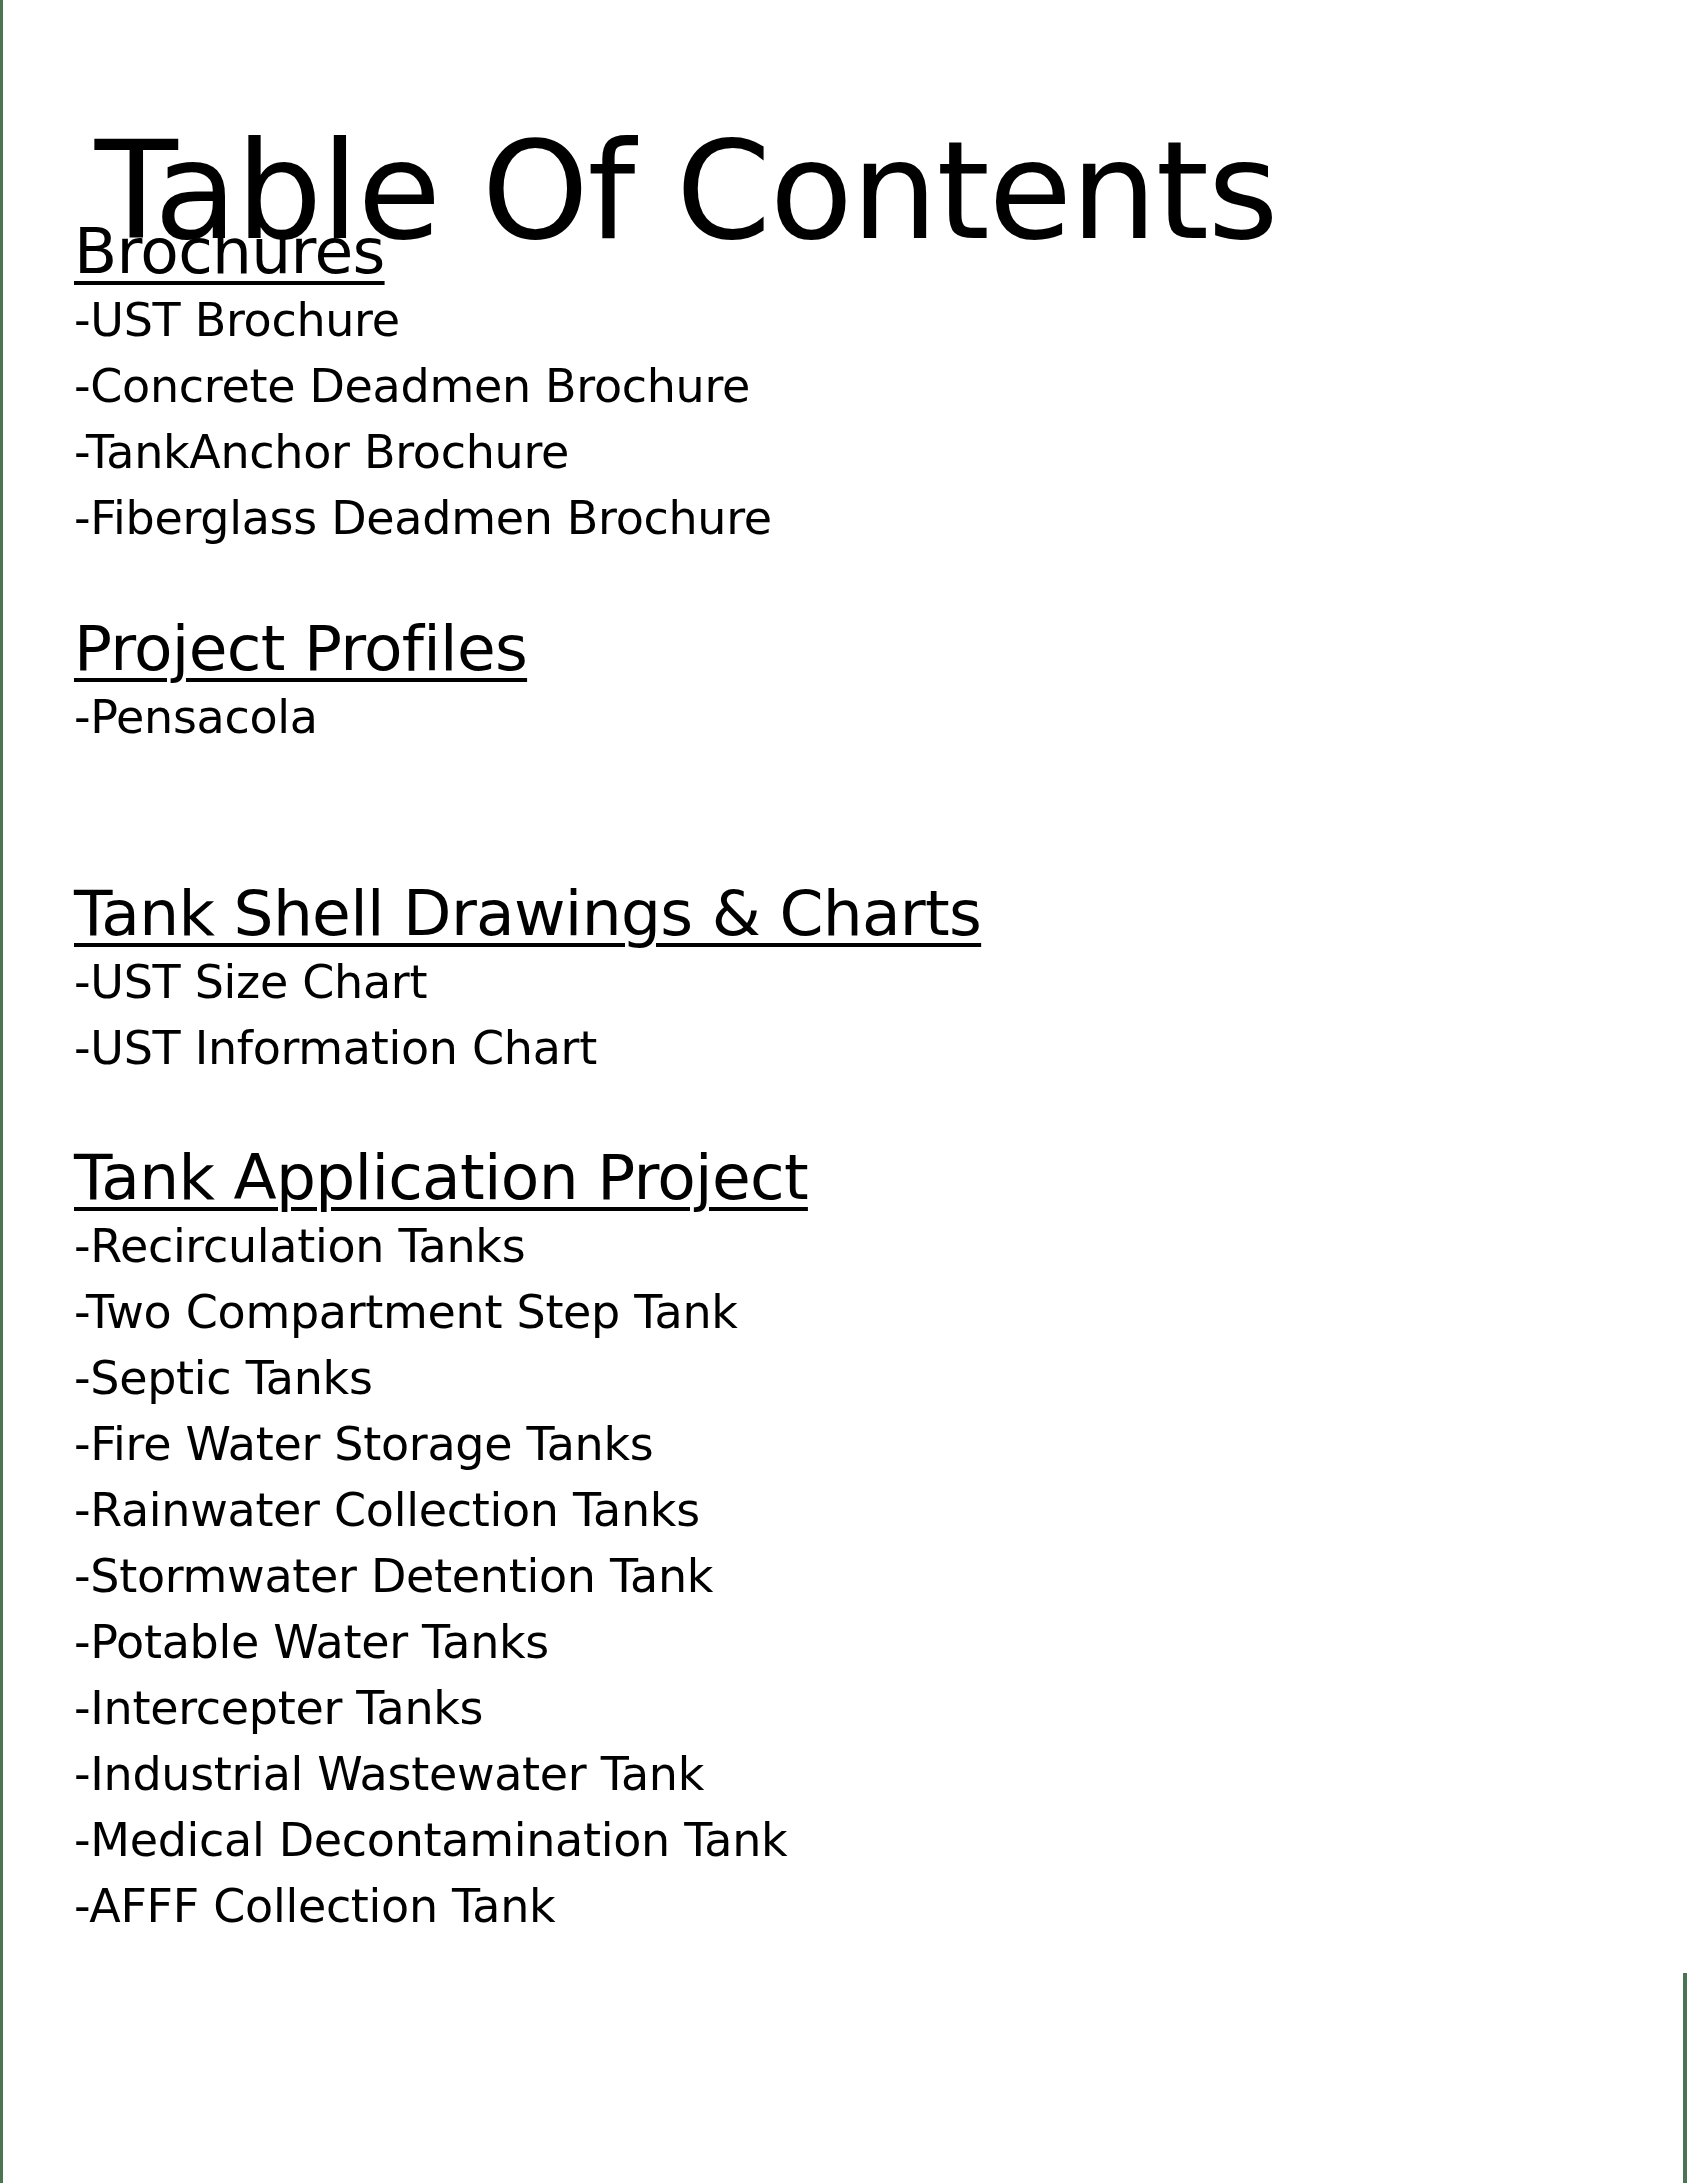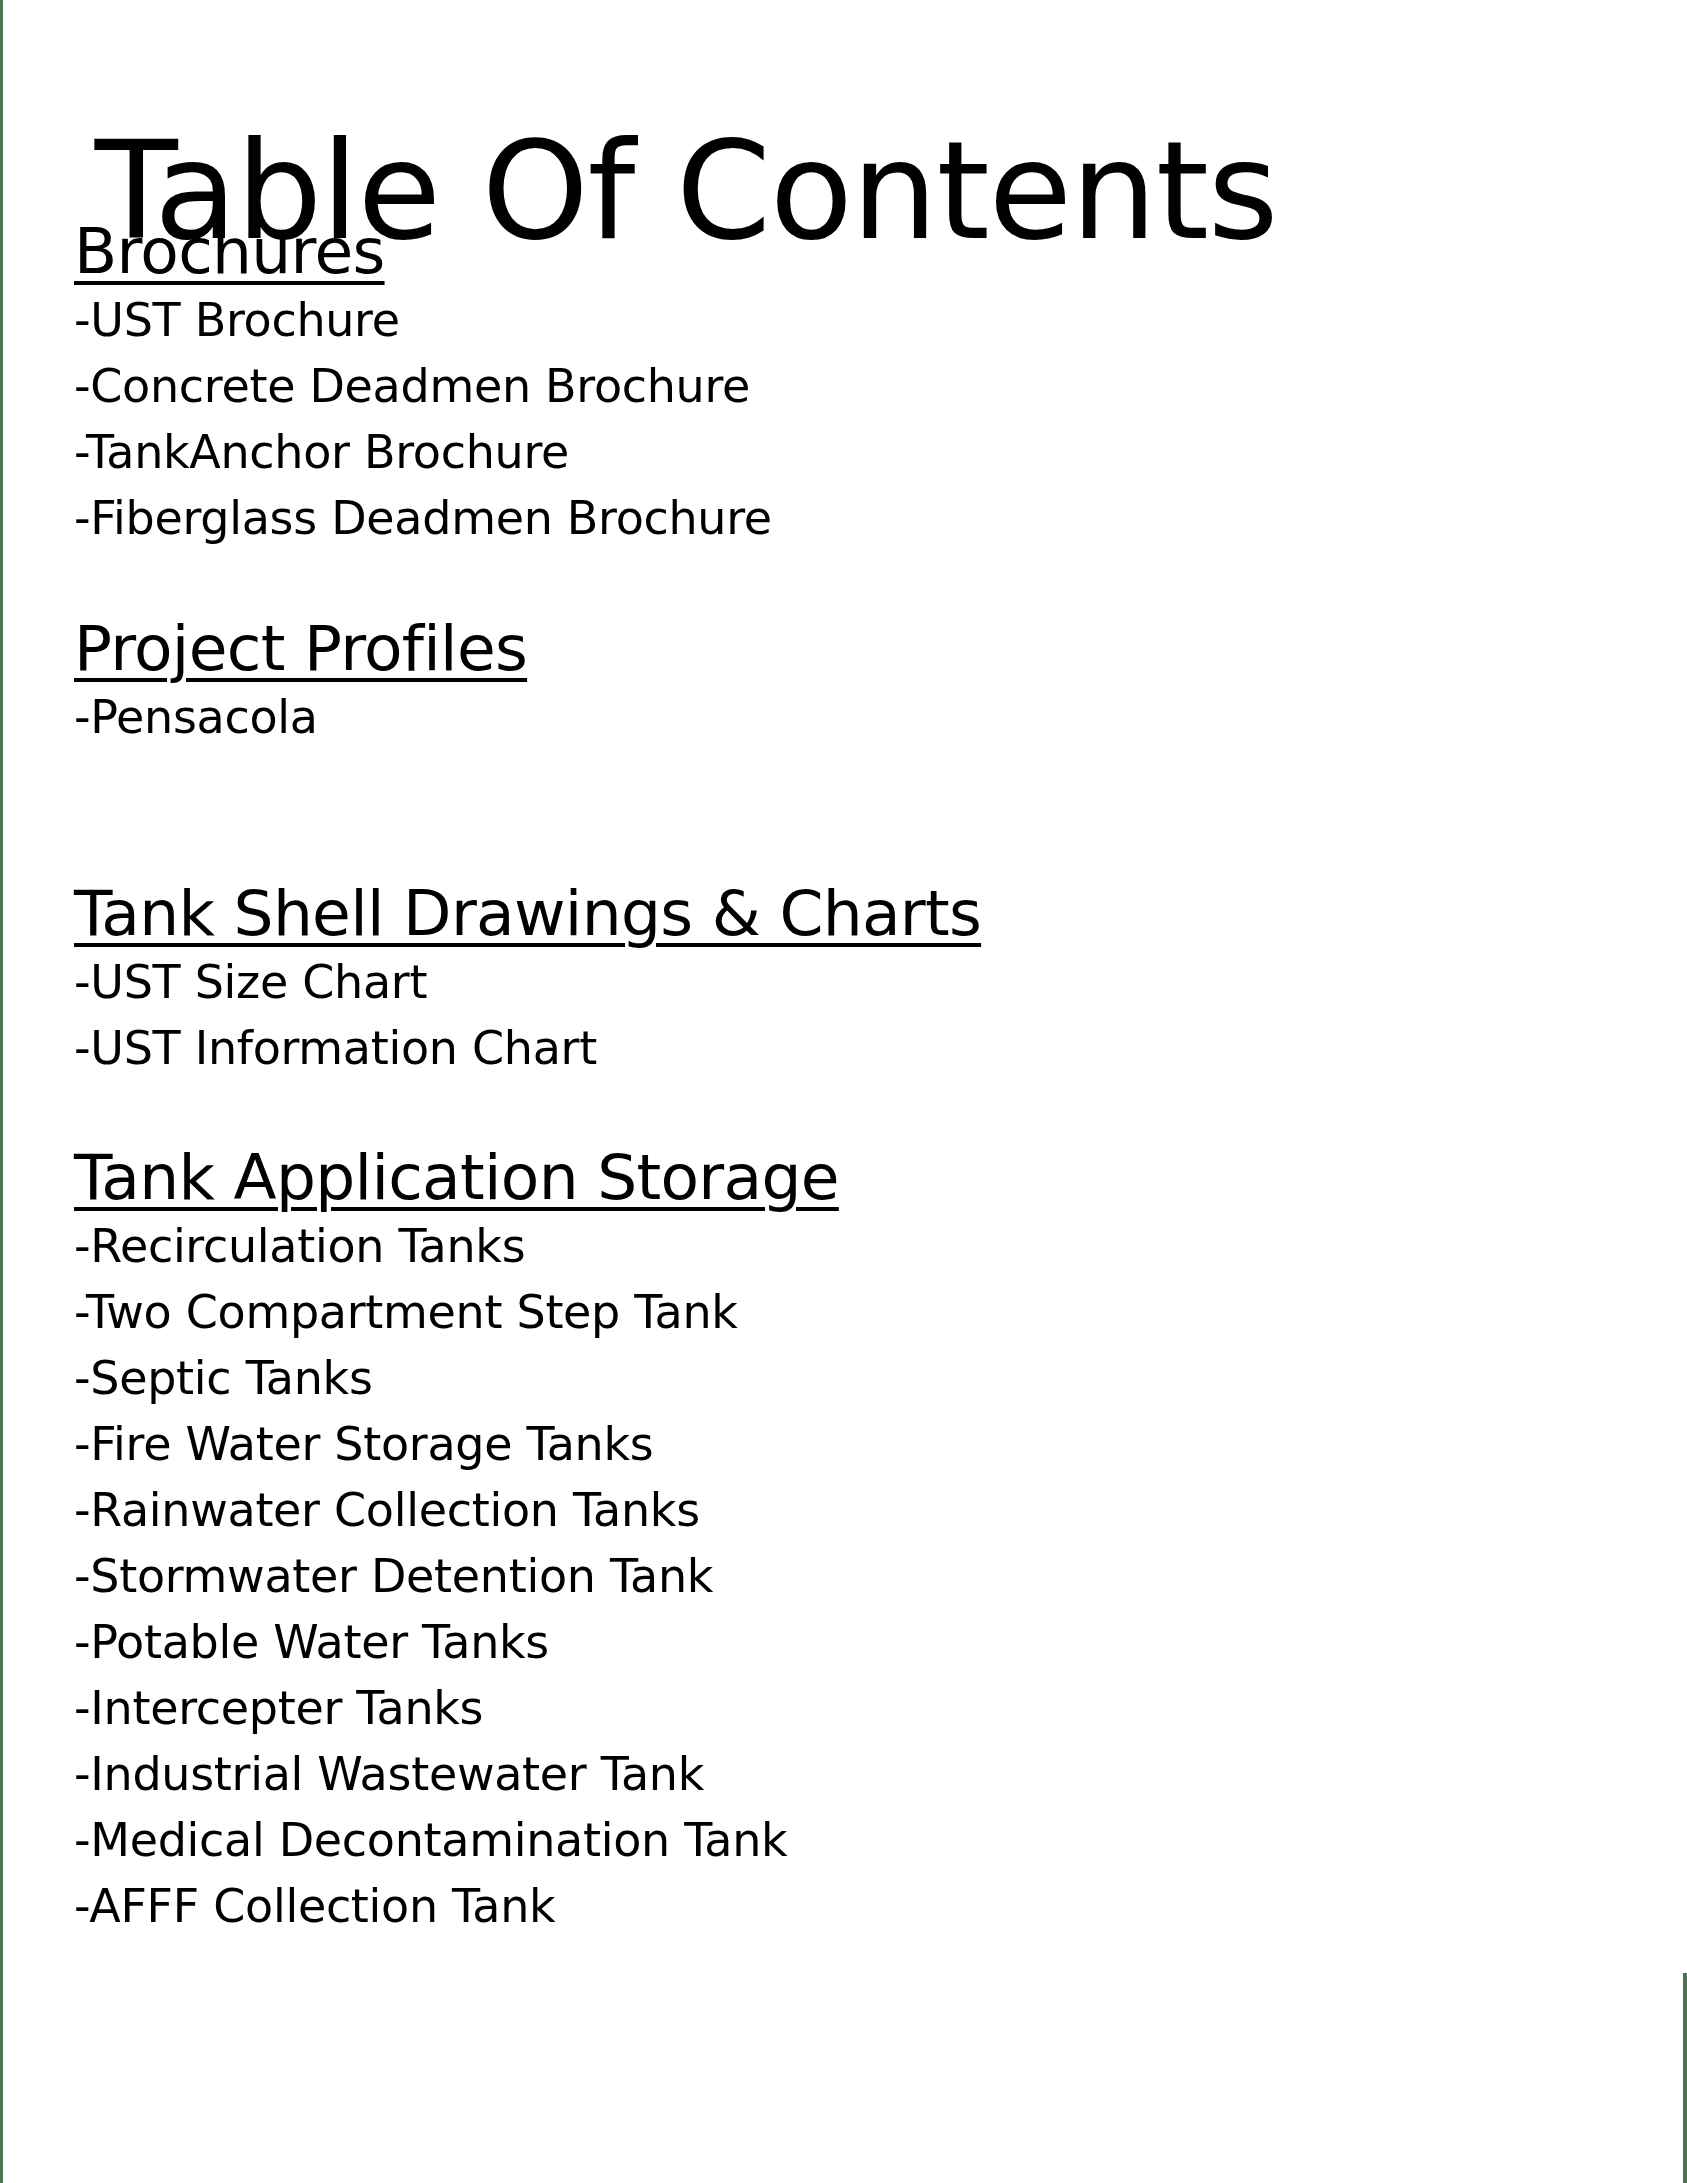--- a/index.html
+++ b/index.html
@@ -46,21 +46,21 @@
 
 <div class="section" id="s2">
   <p class="heading">Tank Shell Drawings &amp; Charts</p>
   <div class="items">
     <p class="item">-UST Size Chart</p>
     <p class="item">-UST Information Chart</p>
   </div>
 </div>
 
 <div class="section" id="s3">
-  <p class="heading">Tank Application Storage</p>
+  <p class="heading">Tank Application Project</p>
   <div class="items">
     <p class="item">-Recirculation Tanks</p>
     <p class="item">-Two Compartment Step Tank</p>
     <p class="item">-Septic Tanks</p>
     <p class="item">-Fire Water Storage Tanks</p>
     <p class="item">-Rainwater Collection Tanks</p>
     <p class="item">-Stormwater Detention Tank</p>
     <p class="item">-Potable Water Tanks</p>
     <p class="item">-Intercepter Tanks</p>
     <p class="item">-Industrial Wastewater Tank</p>

